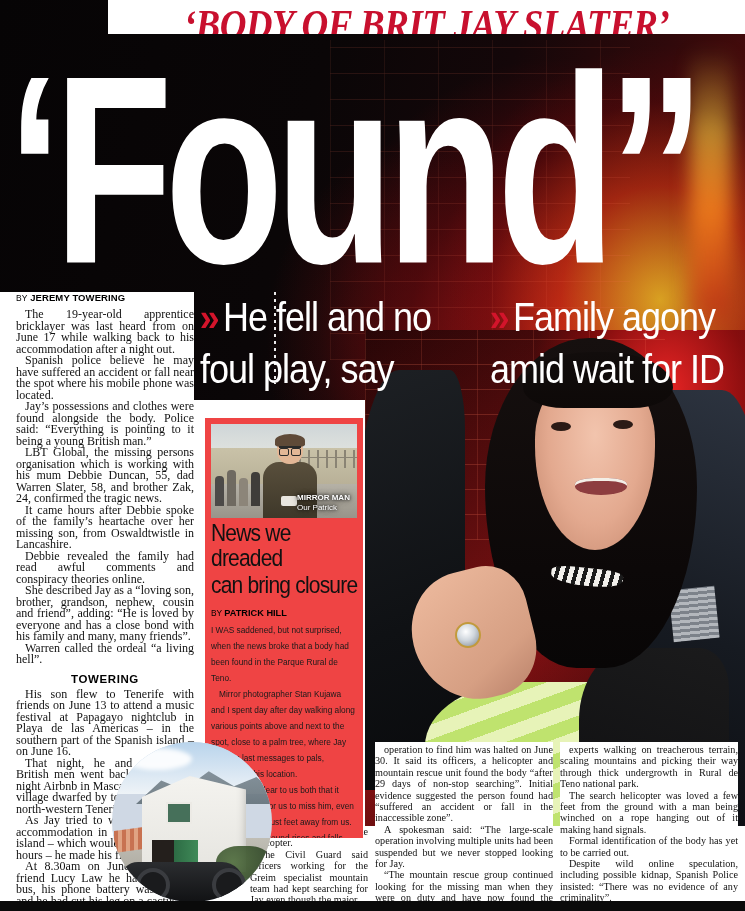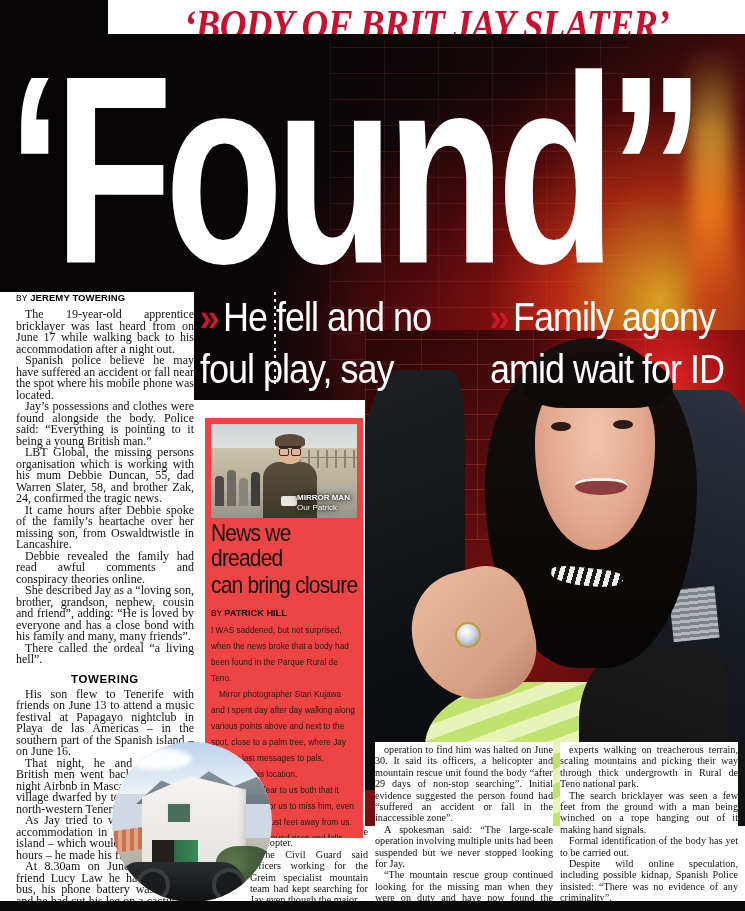--- a/index.html
+++ b/index.html
@@ -548,21 +548,21 @@
       <span class="by-name">JEREMY TOWERING</span>
     </div>
     <div class="bodytext">
       <p>The 19-year-old apprentice bricklayer was last heard from on June 17 while walking back to his accommodation after a night out.</p>
       <p>Spanish police believe he may have suffered an accident or fall near the spot where his mobile phone was located.</p>
       <p>Jay’s possessions and clothes were found alongside the body. Police said: “Everything is pointing to it being a young British man.”</p>
       <p>LBT Global, the missing persons organisation which is working with his mum Debbie Duncan, 55, dad Warren Slater, 58, and brother Zak, 24, confirmed the tragic news.</p>
       <p>It came hours after Debbie spoke of the family’s heartache over her missing son, from Oswaldtwistle in Lancashire.</p>
       <p>Debbie revealed the family had read awful comments and conspiracy theories online.</p>
       <p>She described Jay as a “loving son, brother, grandson, nephew, cousin and friend”, adding: “He is loved by everyone and has a close bond with his family and many, many friends”.</p>
-      <p>There called the ordeal “a living hell”.</p>
+      <p>Warren called the ordeal “a living hell”.</p>
     </div>
     <div class="crosshead">TOWERING</div>
     <div class="bodytext">
       <p>His son flew to Tenerife with friends on June 13 to attend a music festival at Papagayo nightclub in Playa de las Americas – in the southern part of the Spanish island – on June 16.</p>
       <p>That night, he and two older British men went back to a £40-a-night Airbnb in Masca, a tiny remote village dwarfed by towering cliffs in north-western Tenerife.</p>
       <p>As Jay tried to walk back to his accommodation in the south of the island – which would take around 11 hours – he made his final call.</p>
       <p>At 8.30am on June 17 he told friend Lucy Law he had missed a bus, his phone battery was on 1% and he had cut his leg on a cactus.</p>
       <div class="wrap-shape"></div>
 
     </div>
@@ -634,20 +634,20 @@
     <p>The Civil Guard said officers working for the Greim specialist mountain team had kept searching for Jay even though the major</p>
   </div>
   <div class="col-b col-b3">
     <p>operation to find him was halted on June 30. It said its officers, a helicopter and mountain rescue unit found the body “after 29 days of non-stop searching”. Initial evidence suggested the person found had “suffered an accident or fall in the inaccessible zone”.</p>
     <p>A spokesman said: “The large-scale operation involving multiple units had been suspended but we never stopped looking for Jay.</p>
     <p>“The mountain rescue group continued looking for the missing man when they were on duty and have now found the remains of a person they believe is him.”</p>
 
   </div>
   <div class="col-b col-b4">
     <p>experts walking on treacherous terrain, scaling mountains and picking their way through thick undergrowth in Rural de Teno national park.</p>
-    <p>The search bricklayer was seen a few feet from the ground with a man being winched on a rope hanging out of it making hand signals.</p>
+    <p>The search helicopter was loved a few feet from the ground with a man being winched on a rope hanging out of it making hand signals.</p>
     <p>Formal identification of the body has yet to be carried out.</p>
     <p>Despite wild online speculation, including possible kidnap, Spanish Police insisted: “There was no evidence of any criminality”.</p>
     <p>An autopsy is expected to take place in the next couple of days in the northern Tenerife city of La Laguna.</p>
   </div>
 
   <div class="bottom-bar"></div>
 </div>
 
 </body></html>

